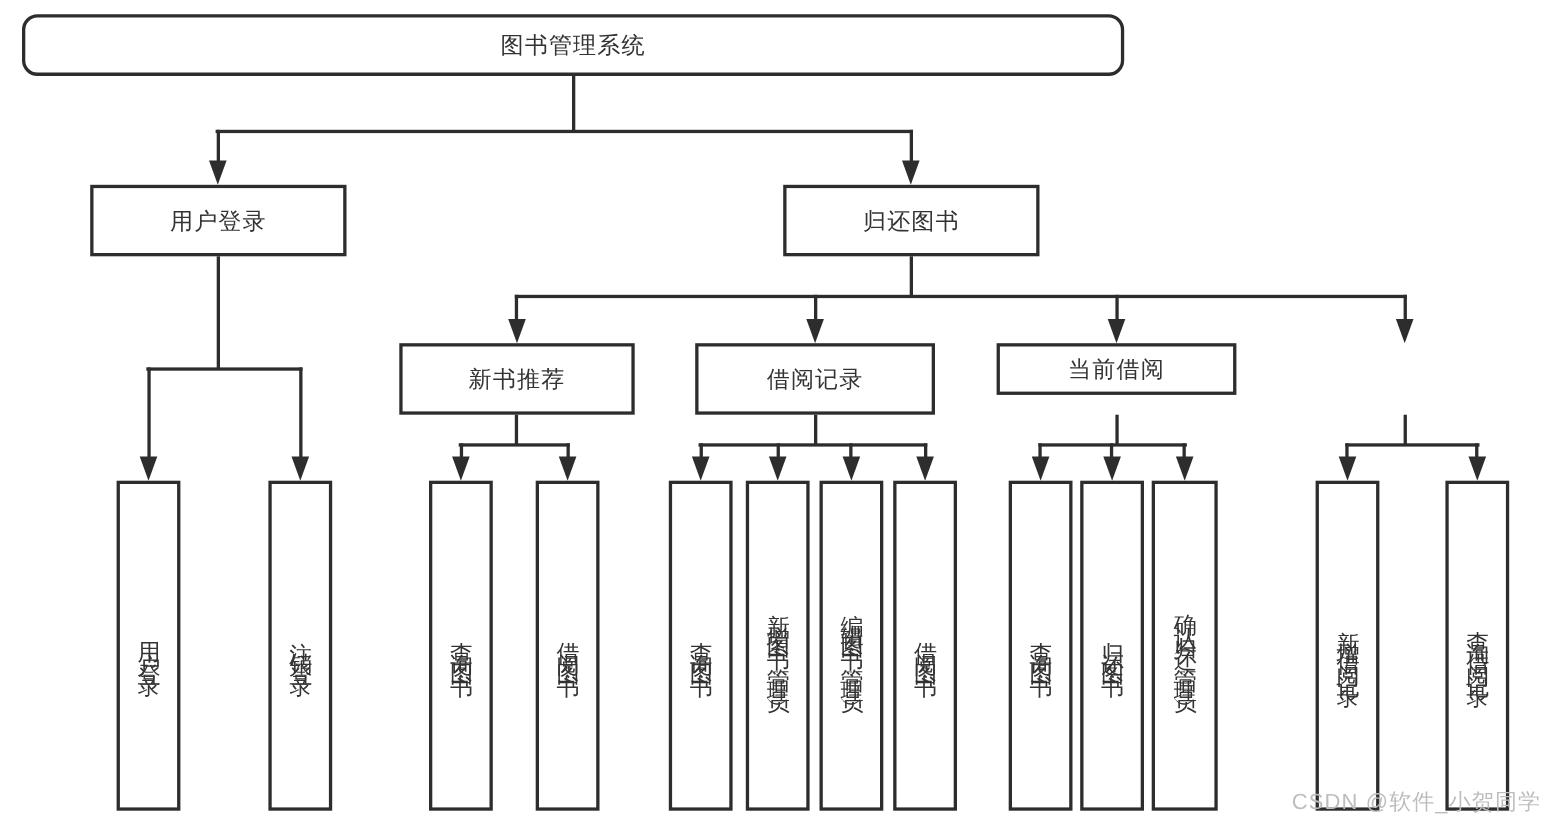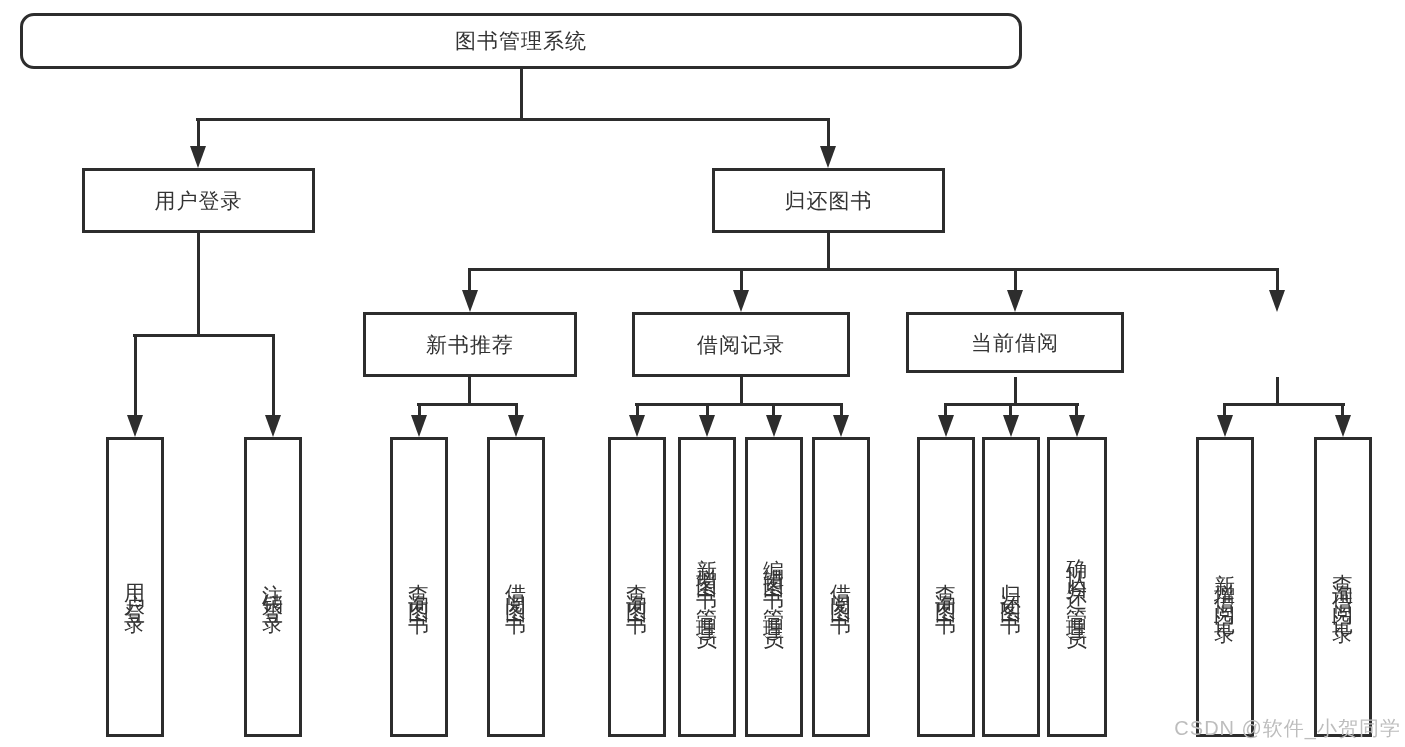--- a/index.html
+++ b/index.html
@@ -79,21 +79,21 @@
   <div class="arrow" style="left:462px;top:290px;"></div>
   <div class="vl" style="left:740px;top:268px;height:26px;"></div>
   <div class="arrow" style="left:733px;top:290px;"></div>
   <div class="vl" style="left:1014px;top:268px;height:26px;"></div>
   <div class="arrow" style="left:1007px;top:290px;"></div>
   <div class="vl" style="left:1276px;top:268px;height:26px;"></div>
   <div class="arrow" style="left:1269px;top:290px;"></div>
 
   <div class="box" style="left:363px;top:312px;width:214px;height:65px;">新书推荐</div>
   <div class="box" style="left:632px;top:312px;width:218px;height:65px;">借阅记录</div>
-  <div class="box" style="left:906px;top:312px;width:218px;height:61px;text-align:center;">当前借阅</div>
+  <div class="box" style="left:906px;top:312px;width:218px;height:47px;text-align:center;">当前借阅</div>
 
   <div class="vl" style="left:468px;top:377px;height:28px;"></div>
   <div class="hl" style="left:417px;top:403px;width:101px;"></div>
   <div class="vl" style="left:418px;top:403px;height:14px;"></div>
   <div class="arrow" style="left:411px;top:415px;"></div>
   <div class="vl" style="left:515px;top:403px;height:14px;"></div>
   <div class="arrow" style="left:508px;top:415px;"></div>
 
   <div class="vl" style="left:740px;top:377px;height:28px;"></div>
   <div class="hl" style="left:635px;top:403px;width:208px;"></div>

